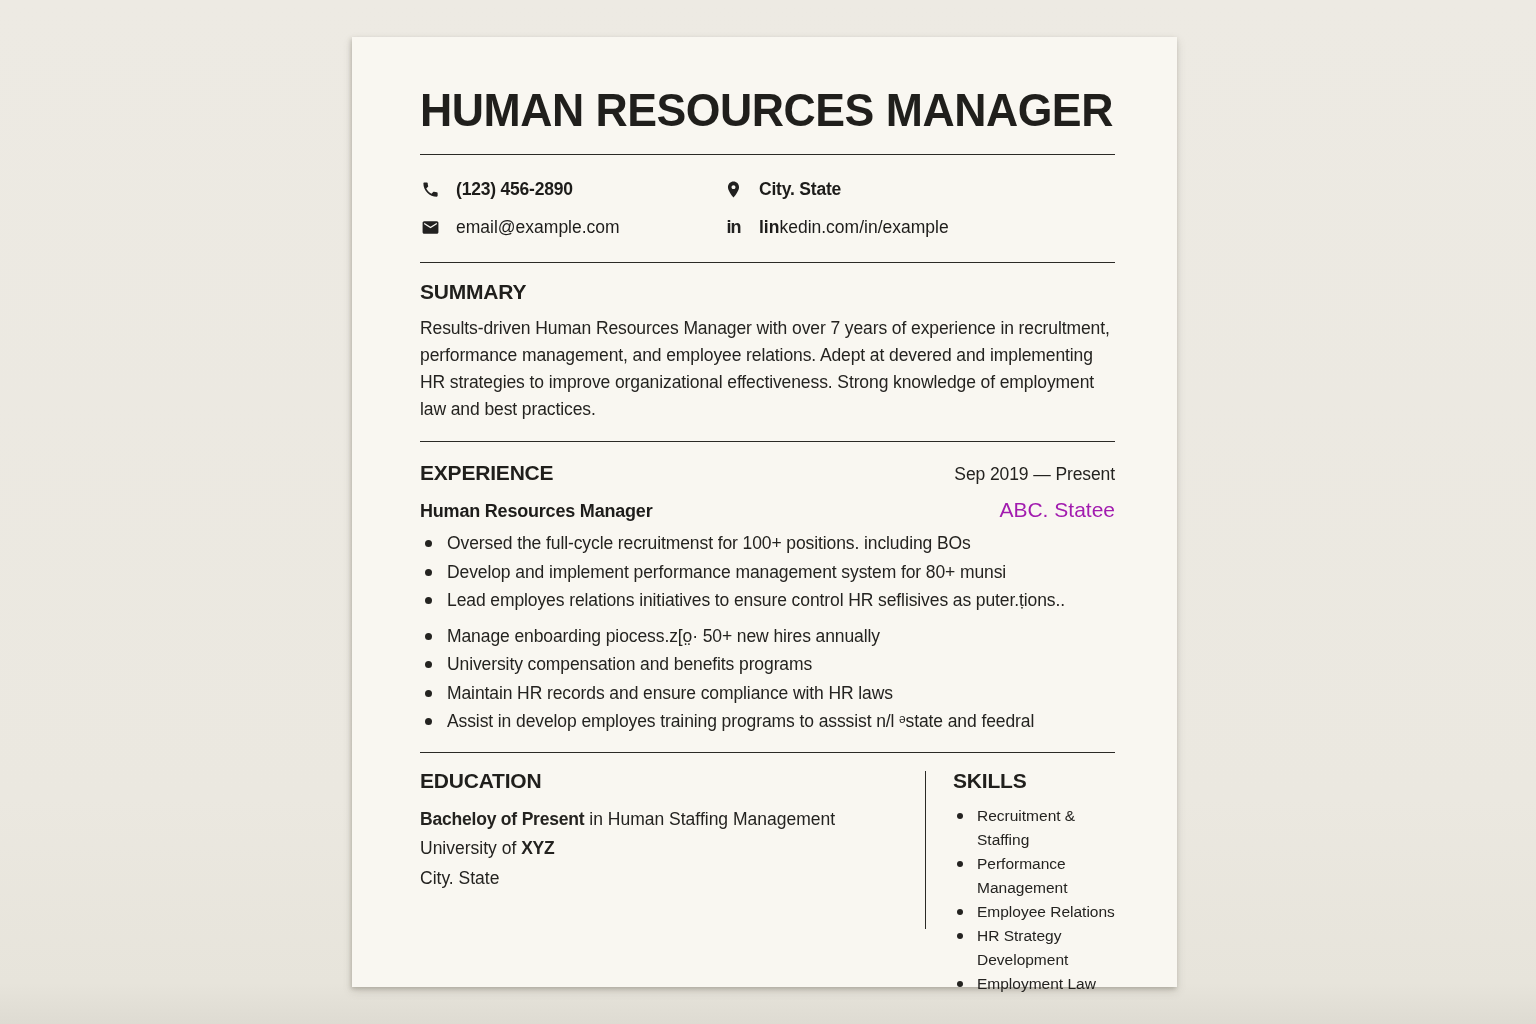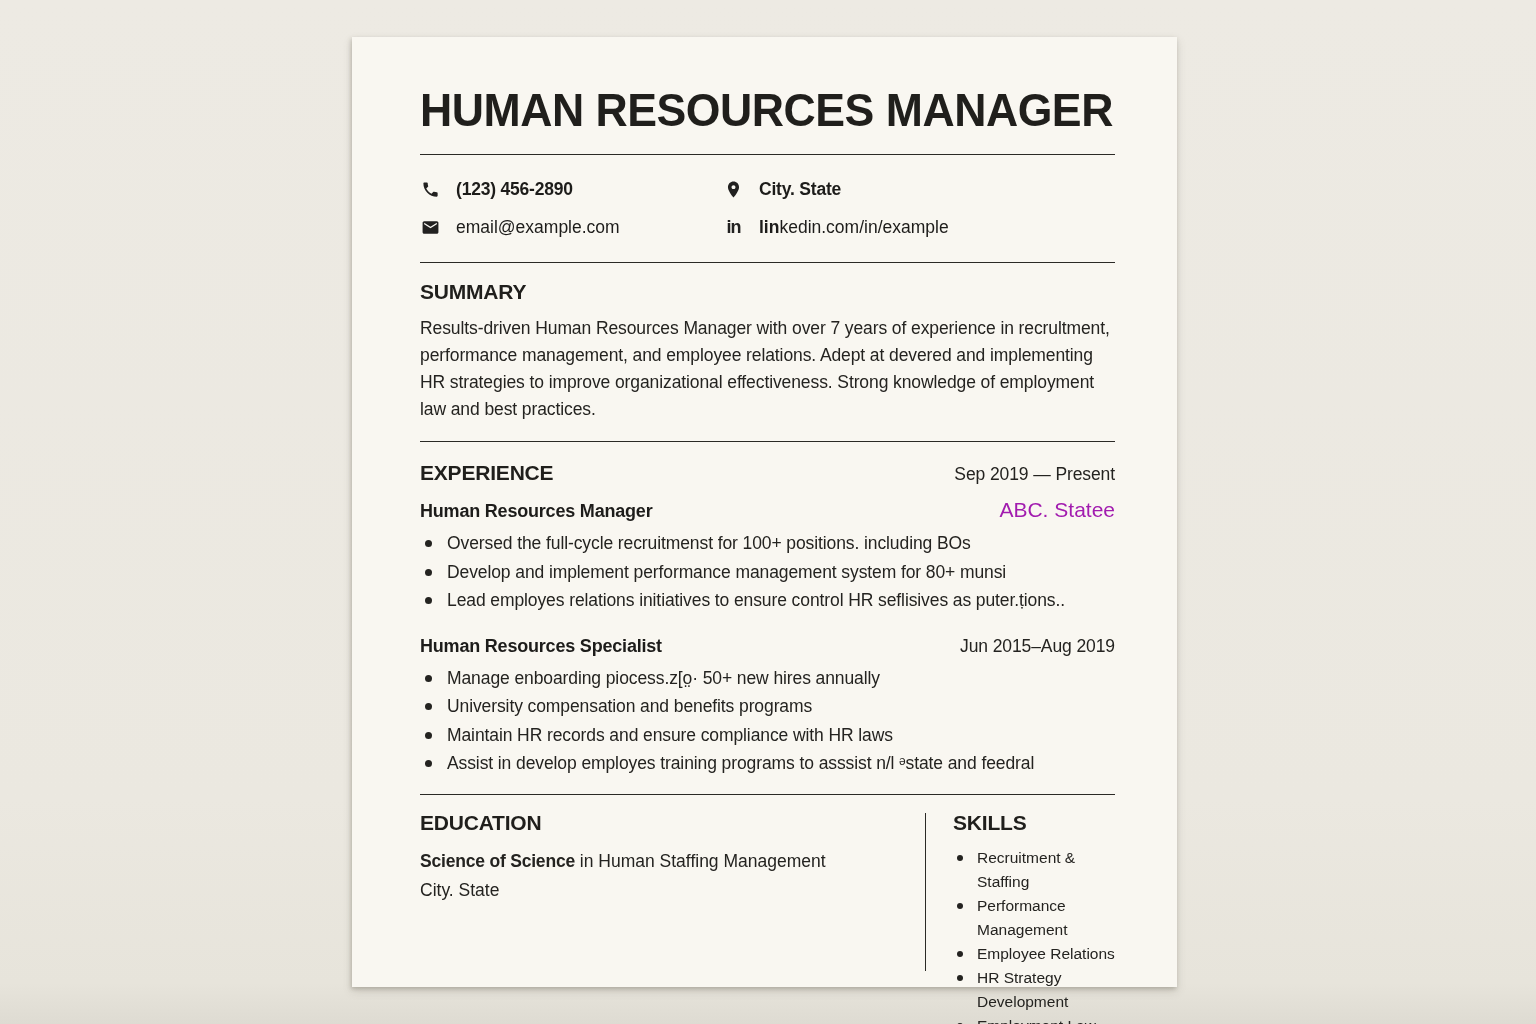--- a/index.html
+++ b/index.html
@@ -142,38 +142,35 @@
     <div class="row-split job-head-1">
       <span class="job-title">Human Resources Manager</span>
       <span class="company-text">ABC. Statee</span>
     </div>
     <ul class="bullets">
       <li><span class="dot"></span><span>Oversed the full-cycle recruitmenst for 100+ positions. including BOs</span></li>
       <li><span class="dot"></span><span>Develop and implement performance management system for 80+ munsi</span></li>
       <li><span class="dot"></span><span>Lead employes relations initiatives to ensure control HR seflisives as puter.ṭions..</span></li>
     </ul>
 
-    <div class="row-split job-head-2">
-      <span class="job-title">Human Resources Specialist</span>
-      <span class="date-text">Jun 2015–Aug 2019</span>
-    </div>
     <ul class="bullets">
       <li><span class="dot"></span><span>Manage enboarding piocess.z[o̤· 50+ new hires annually</span></li>
       <li><span class="dot"></span><span>University compensation and benefits programs</span></li>
       <li><span class="dot"></span><span>Maintain HR records and ensure compliance with HR laws</span></li>
       <li><span class="dot"></span><span>Assist in develop employes training programs to asssist n/l ᵊstate and feedral</span></li>
     </ul>
   </div>
   <hr class="rule rule-exp">
 
   <div class="bottom">
     <div class="edu-col">
       <h2 class="sec-h">EDUCATION</h2>
       <div class="edu-body">
-        <div class="edu-line"><b>Science of Science</b><span> in Human Staffing Management</span></div>
+        <div class="edu-line"><b>Bacheloy of Present</b><span> in Human Staffing Management</span></div>
+        <div class="edu-line"><span>University of </span><b>XYZ</b></div>
         <div class="edu-line">City. State</div>
       </div>
     </div>
     <div class="v-divider"></div>
     <div class="skills-col">
       <h2 class="sec-h">SKILLS</h2>
       <ul class="skill-list">
         <li><span class="dot"></span><span>Recruitment &amp; Staffing</span></li>
         <li><span class="dot"></span><span>Performance Management</span></li>
         <li><span class="dot"></span><span>Employee Relations</span></li>

